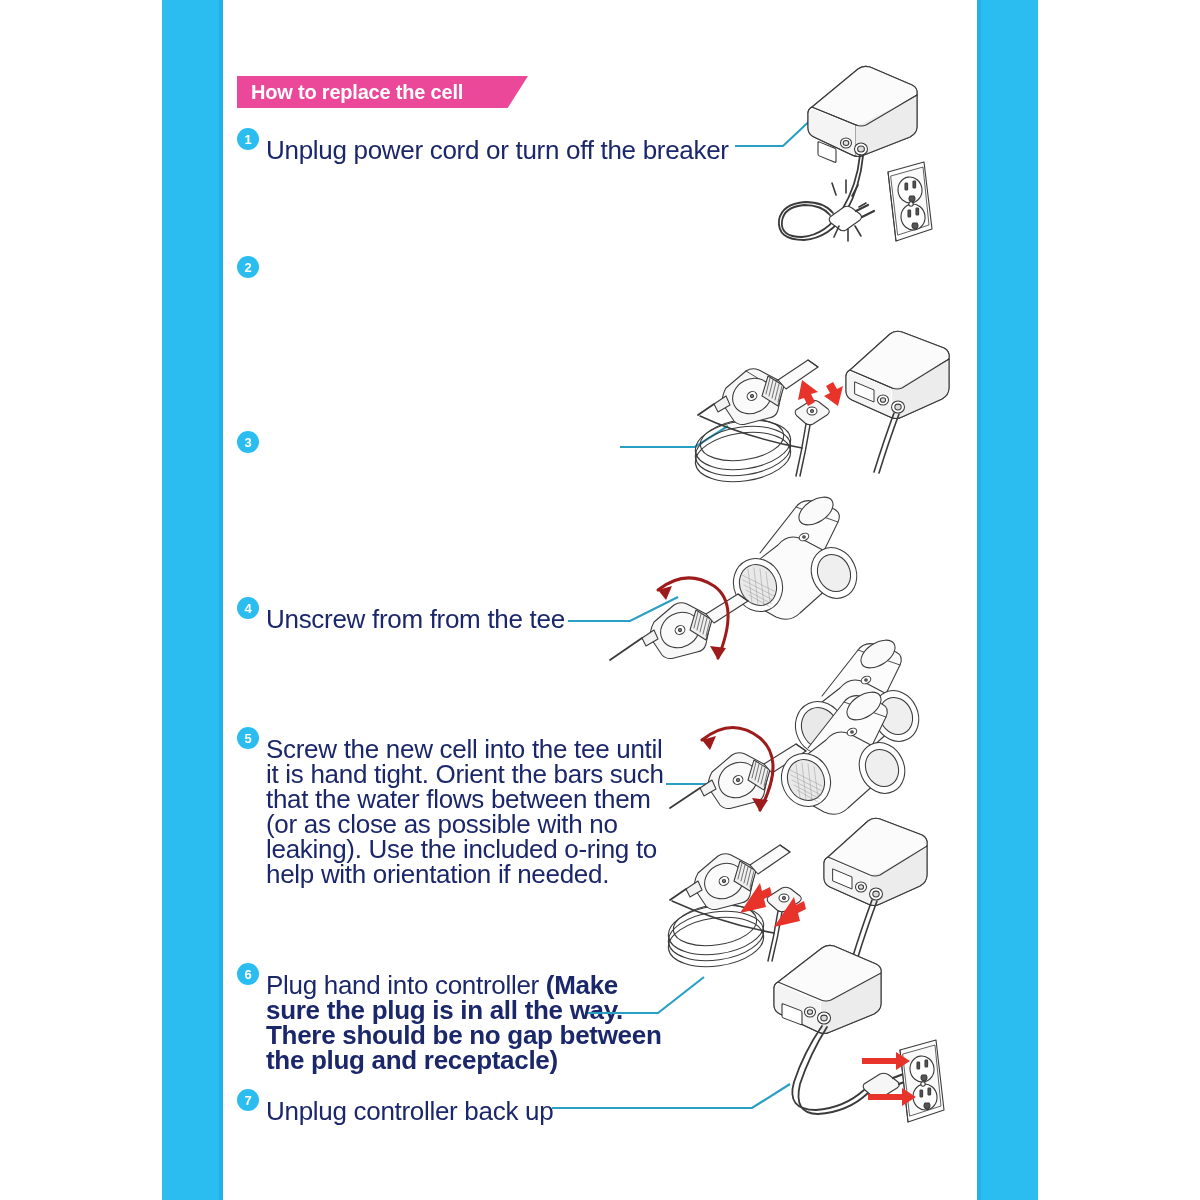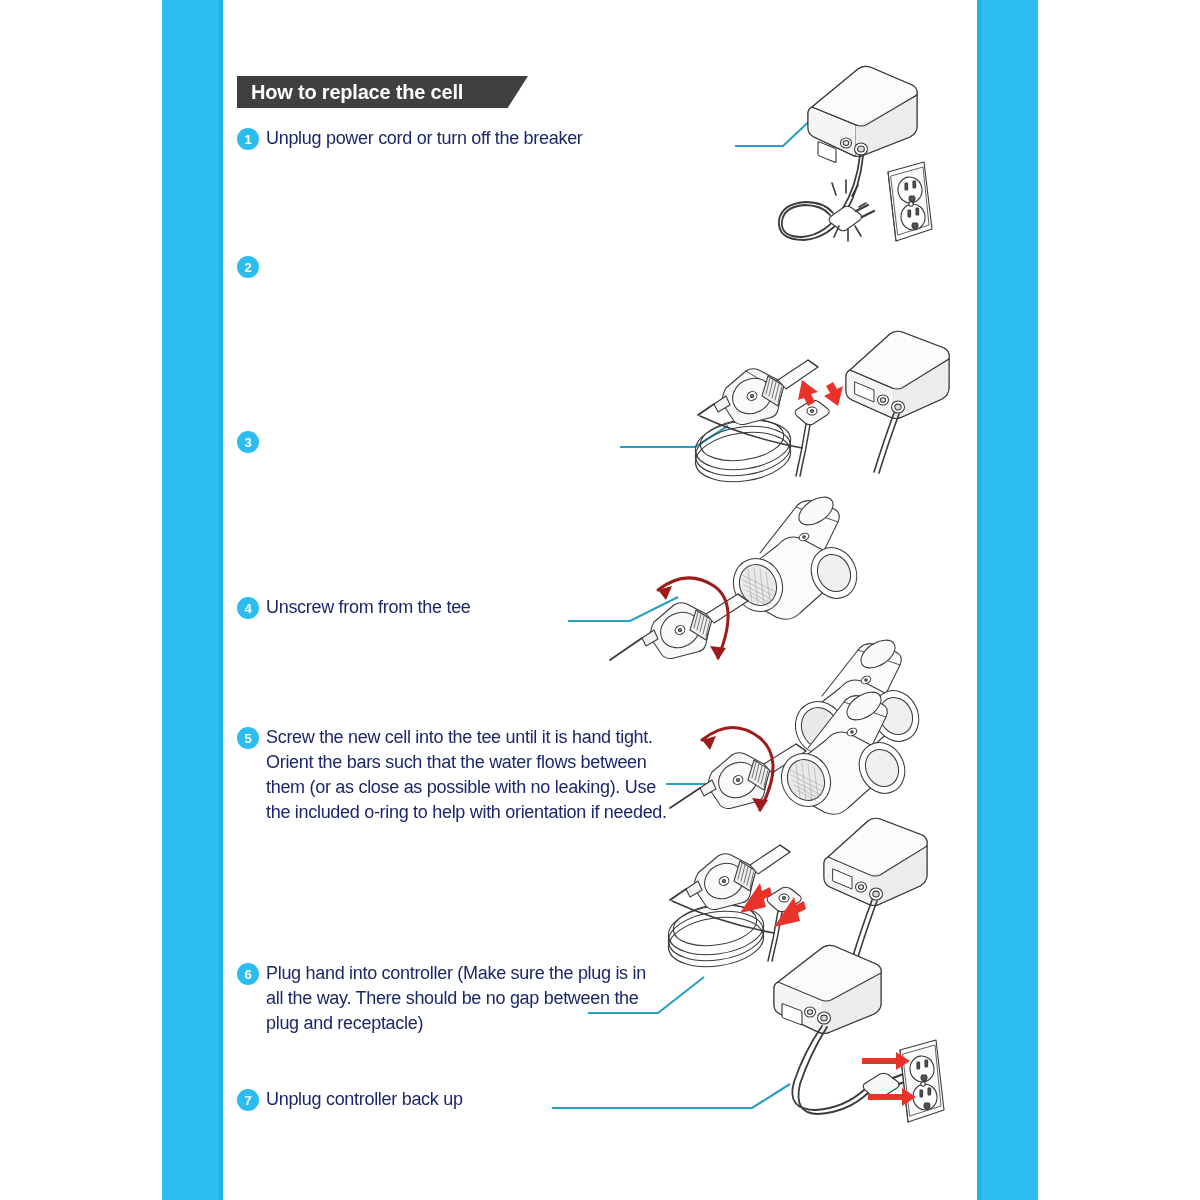--- a/index.html
+++ b/index.html
@@ -18,21 +18,21 @@
   .bar-right{left:977px;width:61px;}
   .bar-shadow{position:absolute;top:0;bottom:0;width:4px;background:#1aa9dd;opacity:.55;}
 
   
   .content{position:absolute;left:223px;top:0;width:754px;height:1200px;}
 
   
   .banner{
     position:absolute;left:14px;top:76px;
     height:32px;width:291px;
-    background:#404040;
+    background:#ec4899;
     clip-path:polygon(0 0, 100% 0, 93% 100%, 0 100%);
     display:flex;align-items:center;
   }
   .banner-text{
     color:#ffffff;font-size:20px;font-weight:bold;
     letter-spacing:-0.2px;padding-left:14px;
     font-family:"Liberation Sans", sans-serif;
     white-space:nowrap;
   }
 
@@ -41,26 +41,27 @@
   .num{
     flex:0 0 auto;width:22px;height:22px;border-radius:50%;
     background:#2bbdf0;color:#ffffff;
     font-size:13px;font-weight:bold;
     display:flex;align-items:center;justify-content:center;
     margin-right:7px;margin-top:2px;
     box-sizing:border-box;
   }
   .txt{
     color:#1b276b;
-    font-size:18px;
+    font-size:26px;
     line-height:25px;
     font-weight:normal;
     letter-spacing:-0.3px;
+    margin-top:12px;
   }
-  .txt b{font-weight:normal;text-align:center;}
+  .txt b{font-weight:bold;text-align:center;}
 
   .s1{left:14px;top:126px;width:520px;}
   .s2{left:14px;top:254px;width:480px;}
   .s3{left:14px;top:429px;width:480px;}
   .s4{left:14px;top:595px;width:480px;}
   .s5{left:14px;top:725px;width:440px;}
   .s6{left:14px;top:961px;width:430px;}
   .s7{left:14px;top:1087px;width:480px;}
 
   

